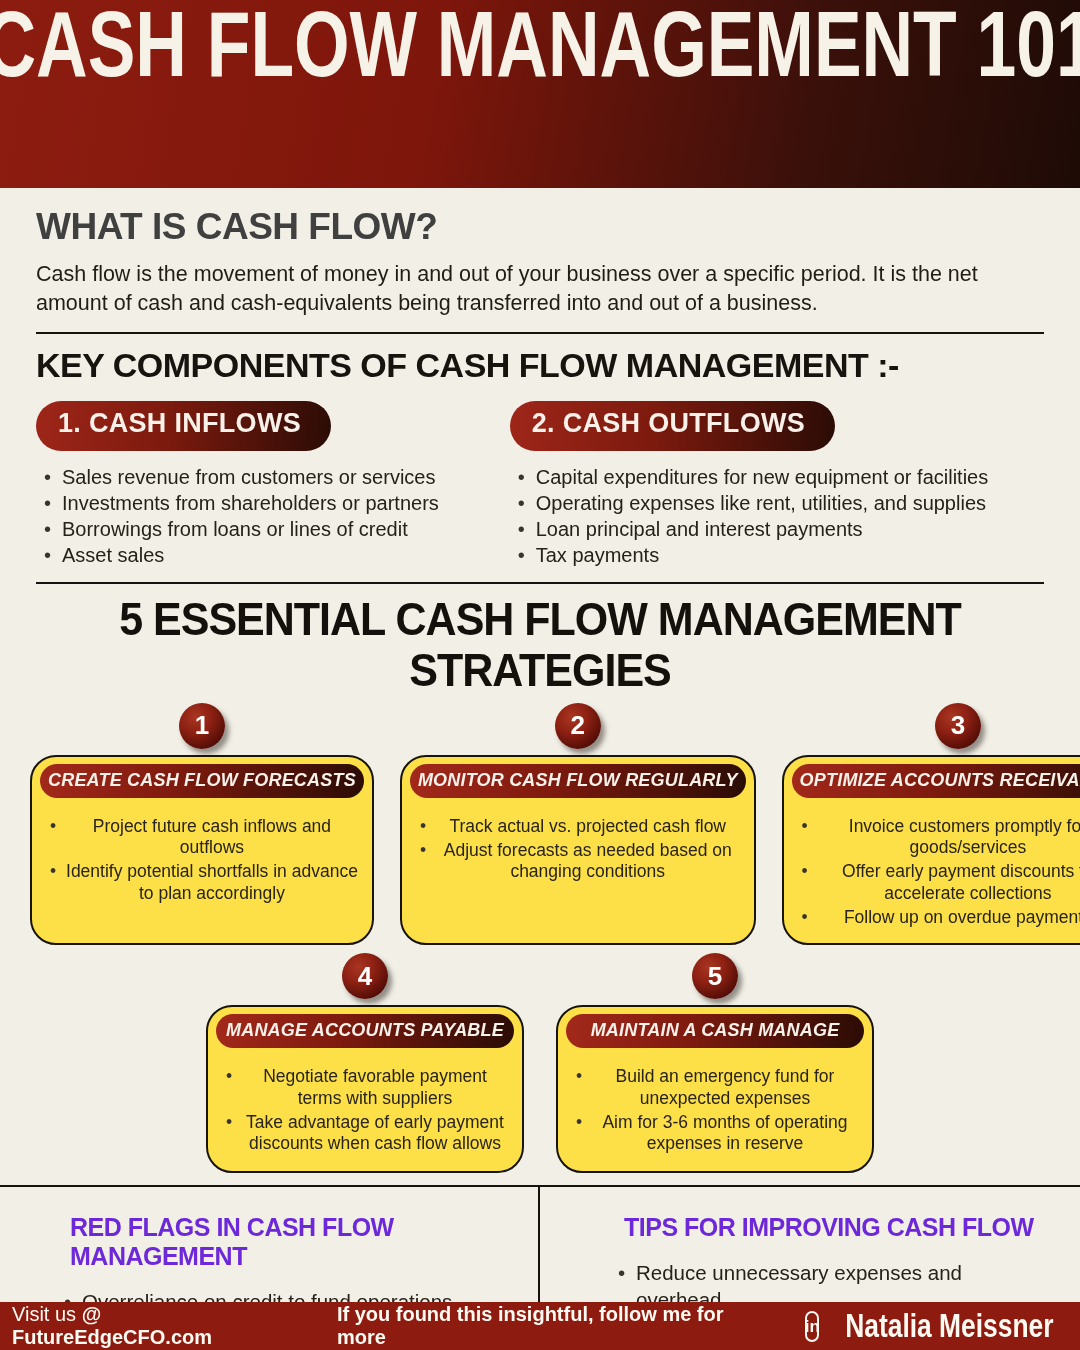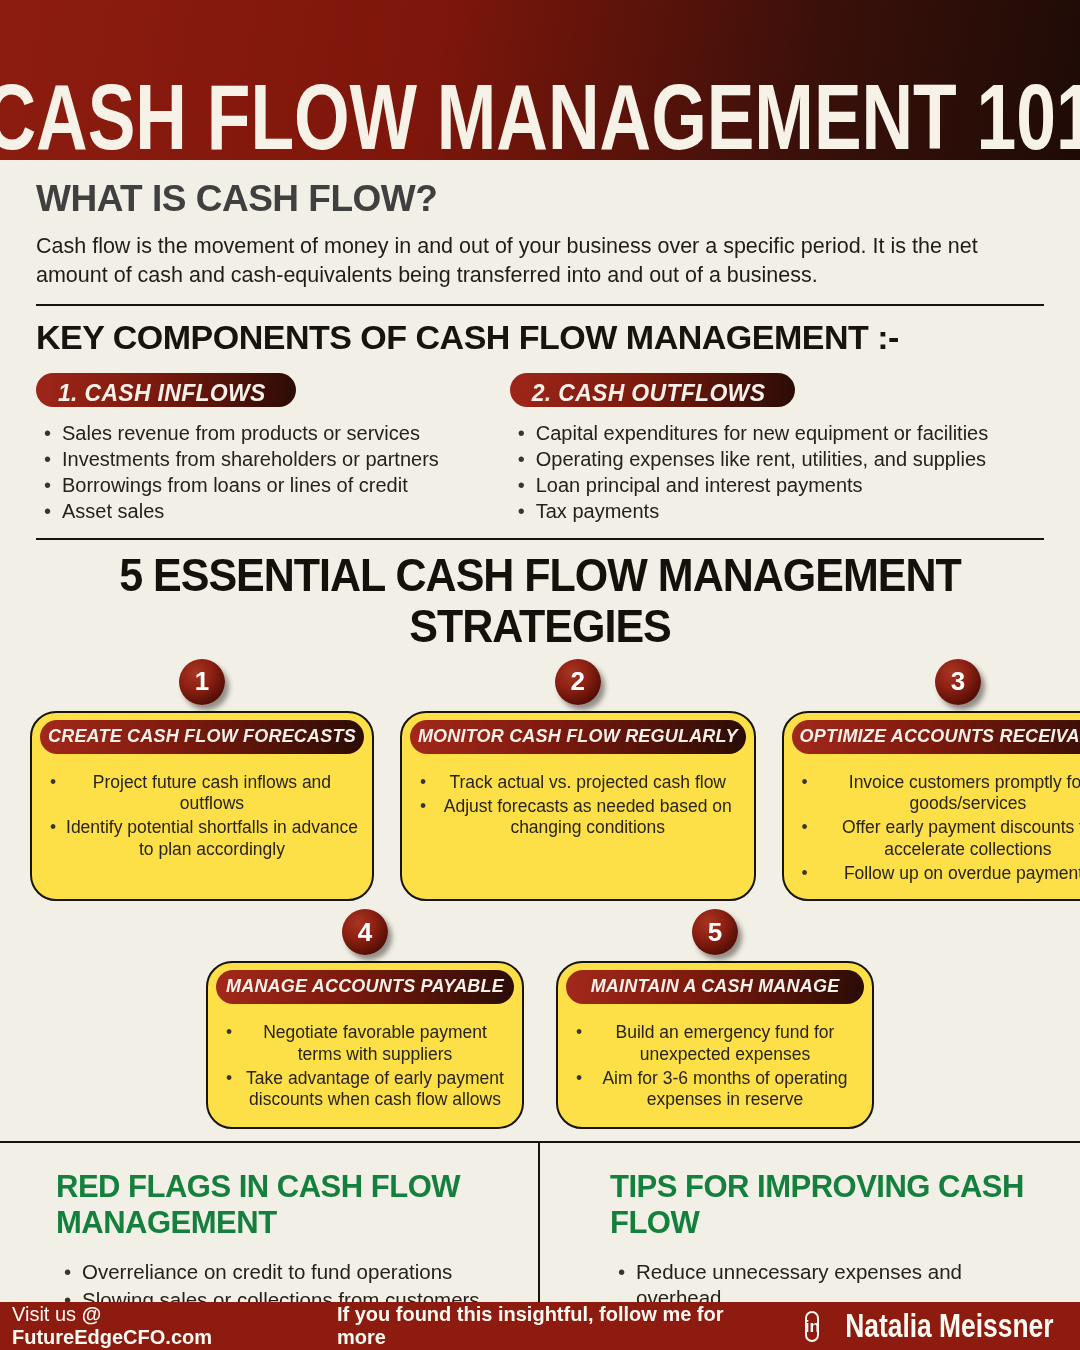--- a/index.html
+++ b/index.html
@@ -3,40 +3,40 @@
 <meta charset="utf-8">
 <style>
   * { margin:0; padding:0; box-sizing:border-box; }
   html,body { background:#d8d5cc; }
   .page {
     width:1080px; height:1350px; margin:0 auto; position:relative; overflow:hidden;
     background:#f1efe6; font-family:"Liberation Sans", sans-serif; color:#1c1812;
   }
   
   .hero {
-    height:160px; display:flex; align-items:flex-end; justify-content:center;
+    height:188px; display:flex; align-items:flex-start; justify-content:center;
     background:linear-gradient(100deg,#8d1c10 0%,#7e160b 40%,#3a100a 75%,#1e0b06 100%);
   }
   .hero h1 {
     color:#f6f2e7; font-size:76px; font-weight:800; letter-spacing:0px; white-space:nowrap;
     transform:scale(.94,1.22); transform-origin:center;
   }
   
   .what { padding:18px 36px 0; }
   .what h2 { font-size:37px; font-weight:800; letter-spacing:-.5px; color:#404040; }
   .what p { margin-top:12px; font-size:21.5px; line-height:1.35; color:#211d16; max-width:1010px; }
   .rule { border:none; border-top:2px solid #17130e; margin:14px 36px 0; }
   
   .keycomp { padding:12px 36px 0; }
   .keycomp h2 { font-size:34px; font-weight:800; letter-spacing:-.5px; color:#17130e; }
   .kc-grid { display:grid; grid-template-columns:47% 53%; margin-top:16px; }
   .pill {
-    display:inline-block; padding:7px 30px 0 22px; border-radius:26px;
+    display:inline-block; padding:7px 30px 12px 22px; border-radius:26px;
     background:linear-gradient(95deg,#9e2619 0%,#7c1a0e 45%,#2b0c06 100%);
-    color:#f8f1ea; font-style:italic; font-weight:800; font-size:23px; letter-spacing:.3px;
+    color:#f8f1ea; font-weight:800; font-size:27px; letter-spacing:.3px;
   }
   ul.bullets { list-style:none; margin-top:13px; }
   ul.bullets li { position:relative; padding-left:26px; font-size:20px; line-height:1.3; color:#26221b; }
   ul.bullets li::before { content:"•"; position:absolute; left:8px; top:0; color:#3a352c; }
   
   .strat-head {
     margin:10px auto 0; max-width:860px; text-align:center;
     font-size:43px; font-weight:800; letter-spacing:-1px; line-height:1.1; color:#14100b;
     transform:scaleY(1.08); transform-origin:top center;
   }
@@ -67,21 +67,21 @@
   .card ul li { position:relative; padding-left:20px; font-size:17.5px; line-height:1.22; color:#28231c; margin-bottom:3px; }
   .card ul li::before { content:"•"; position:absolute; left:6px; top:0; color:#3a352c; }
   
   .bottom {
     margin-top:12px; border-top:2px solid #17130e; height:258px;
     display:grid; grid-template-columns:1fr 1fr;
   }
   .bcol { padding:26px 30px 0 56px; }
   .bcol.left { border-right:2px solid #17130e; }
   .bcol.right { padding-left:70px; }
-  .bcol h3 { font-size:31px; font-weight:800; letter-spacing:-.5px; color:#15803d; line-height:1.15; max-width:430px; }
+  .bcol h3 { font-size:25px; font-weight:800; letter-spacing:-.5px; color:#6d28d9; line-height:1.15; max-width:430px; margin-left:14px; }
   .bcol ul { margin-top:18px; }
   .bcol ul.bullets li { font-size:20.5px; line-height:1.3; margin-bottom:2px; }
   
   .footer {
     position:absolute; left:0; right:0; bottom:0; height:48px; background:#8e1b10;
     display:flex; align-items:center; padding:0 12px; color:#fdfaf2; gap:36px;
   }
   .visit { font-size:20px; }
   .visit b { font-weight:800; }
   .cta { font-size:20px; font-weight:700; }
@@ -109,21 +109,21 @@
   </div>
 
   <hr class="rule">
 
   <div class="keycomp">
     <h2>KEY COMPONENTS OF CASH FLOW MANAGEMENT :-</h2>
     <div class="kc-grid">
       <div>
         <span class="pill">1. CASH INFLOWS</span>
         <ul class="bullets">
-          <li>Sales revenue from products or services</li>
+          <li>Sales revenue from customers or services</li>
           <li>Investments from shareholders or partners</li>
           <li>Borrowings from loans or lines of credit</li>
           <li>Asset sales</li>
         </ul>
       </div>
       <div>
         <span class="pill">2. CASH OUTFLOWS</span>
         <ul class="bullets">
           <li>Capital expenditures for new equipment or facilities</li>
           <li>Operating expenses like rent, utilities, and supplies</li>

